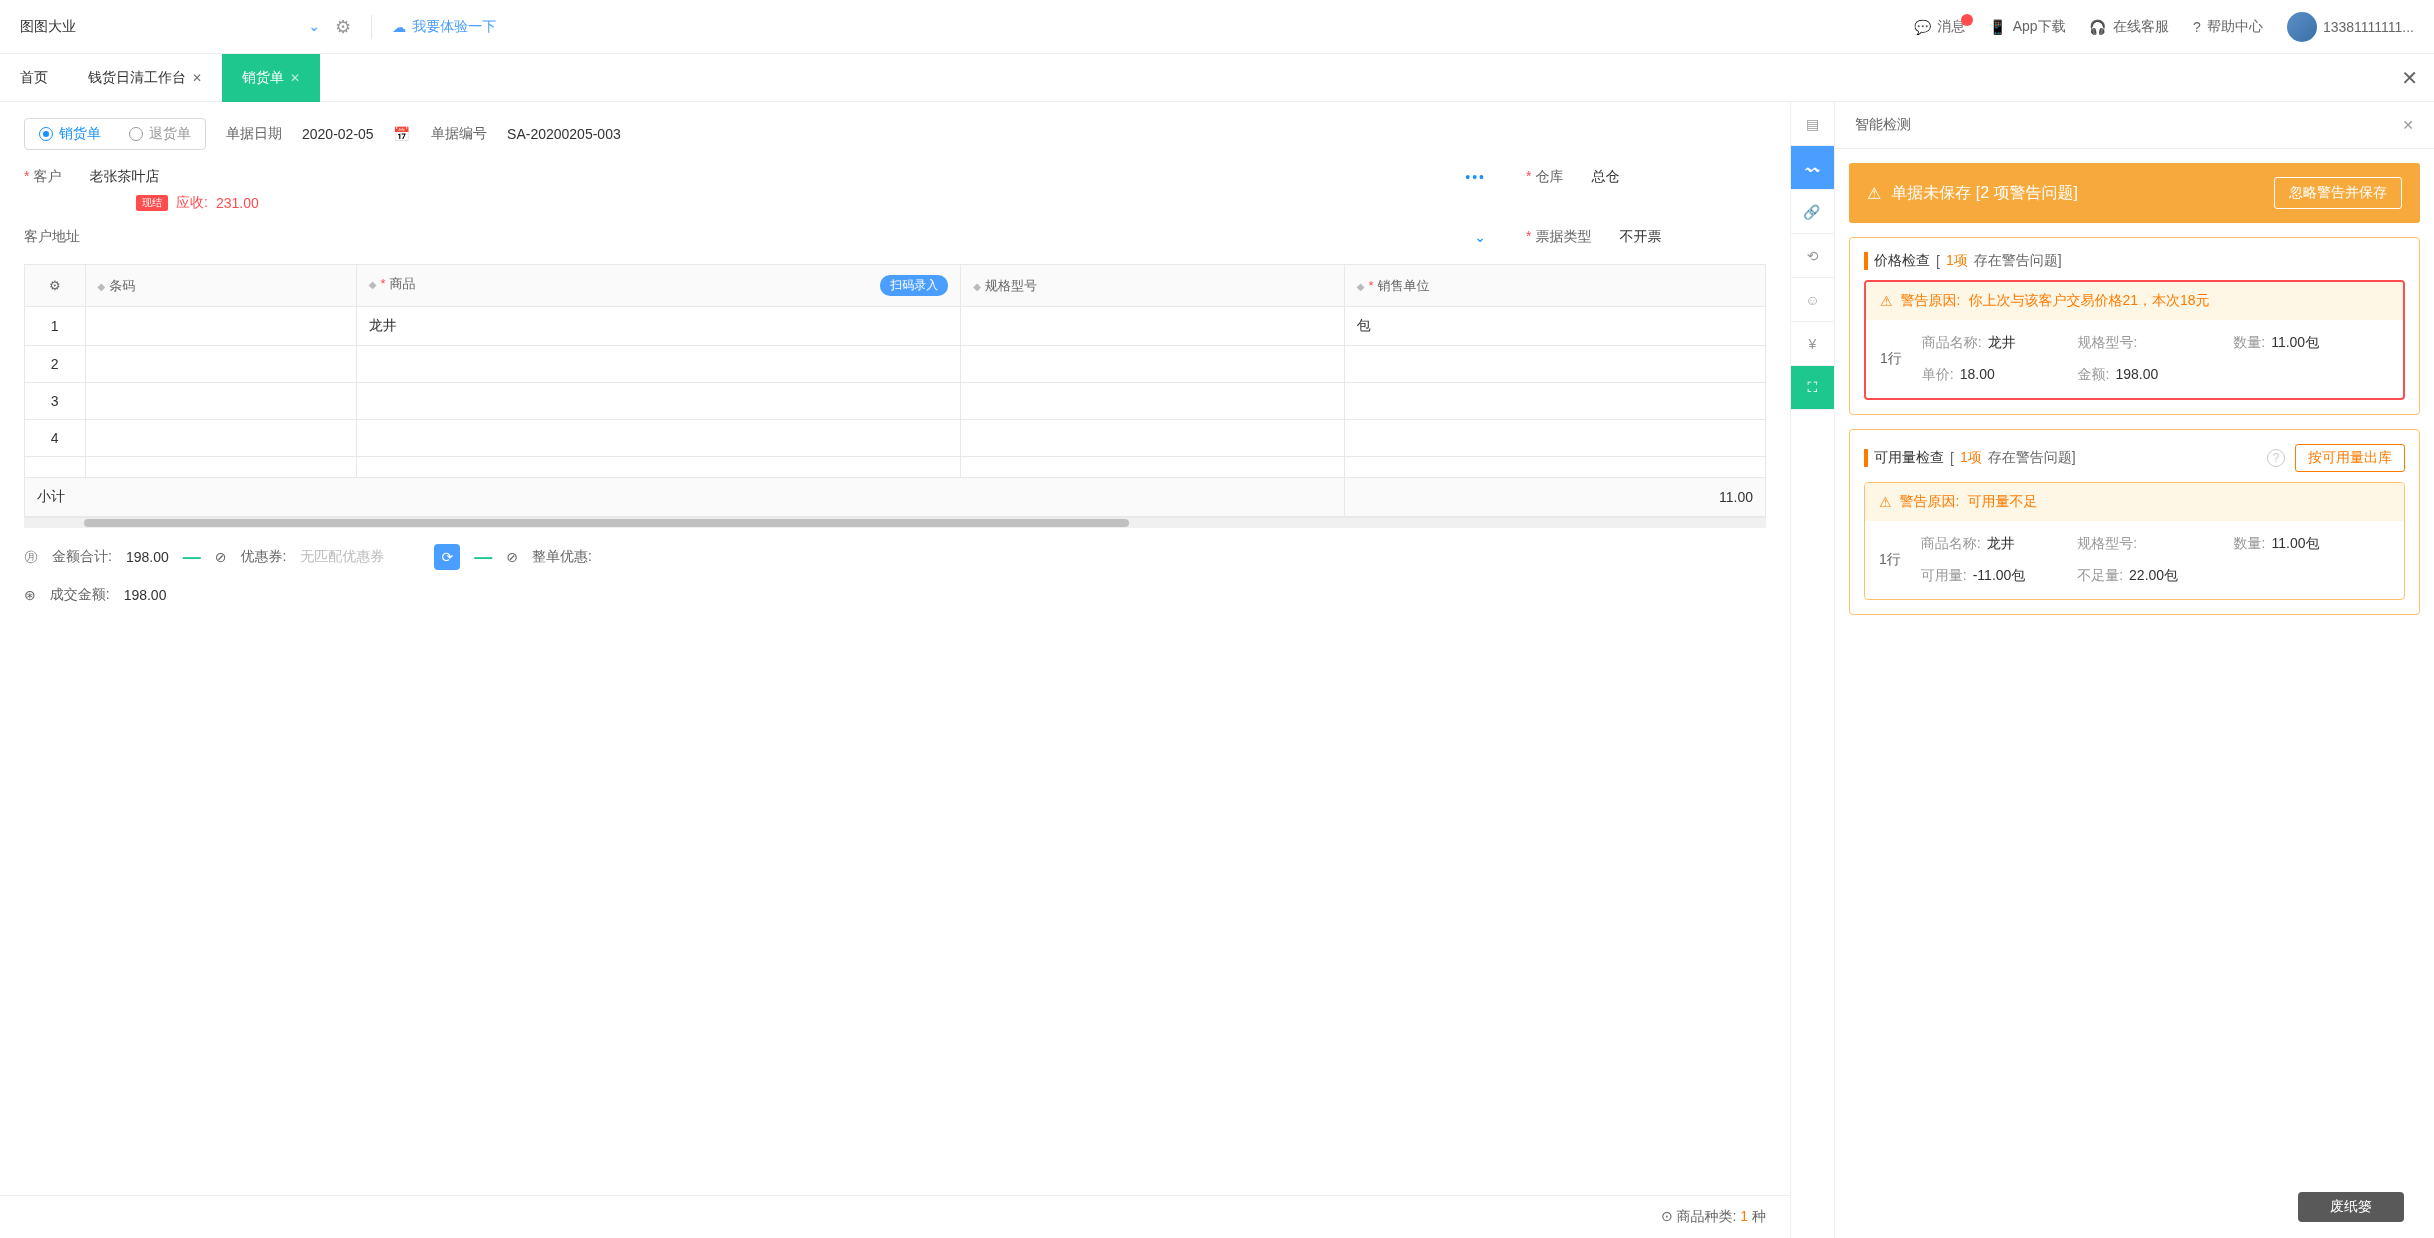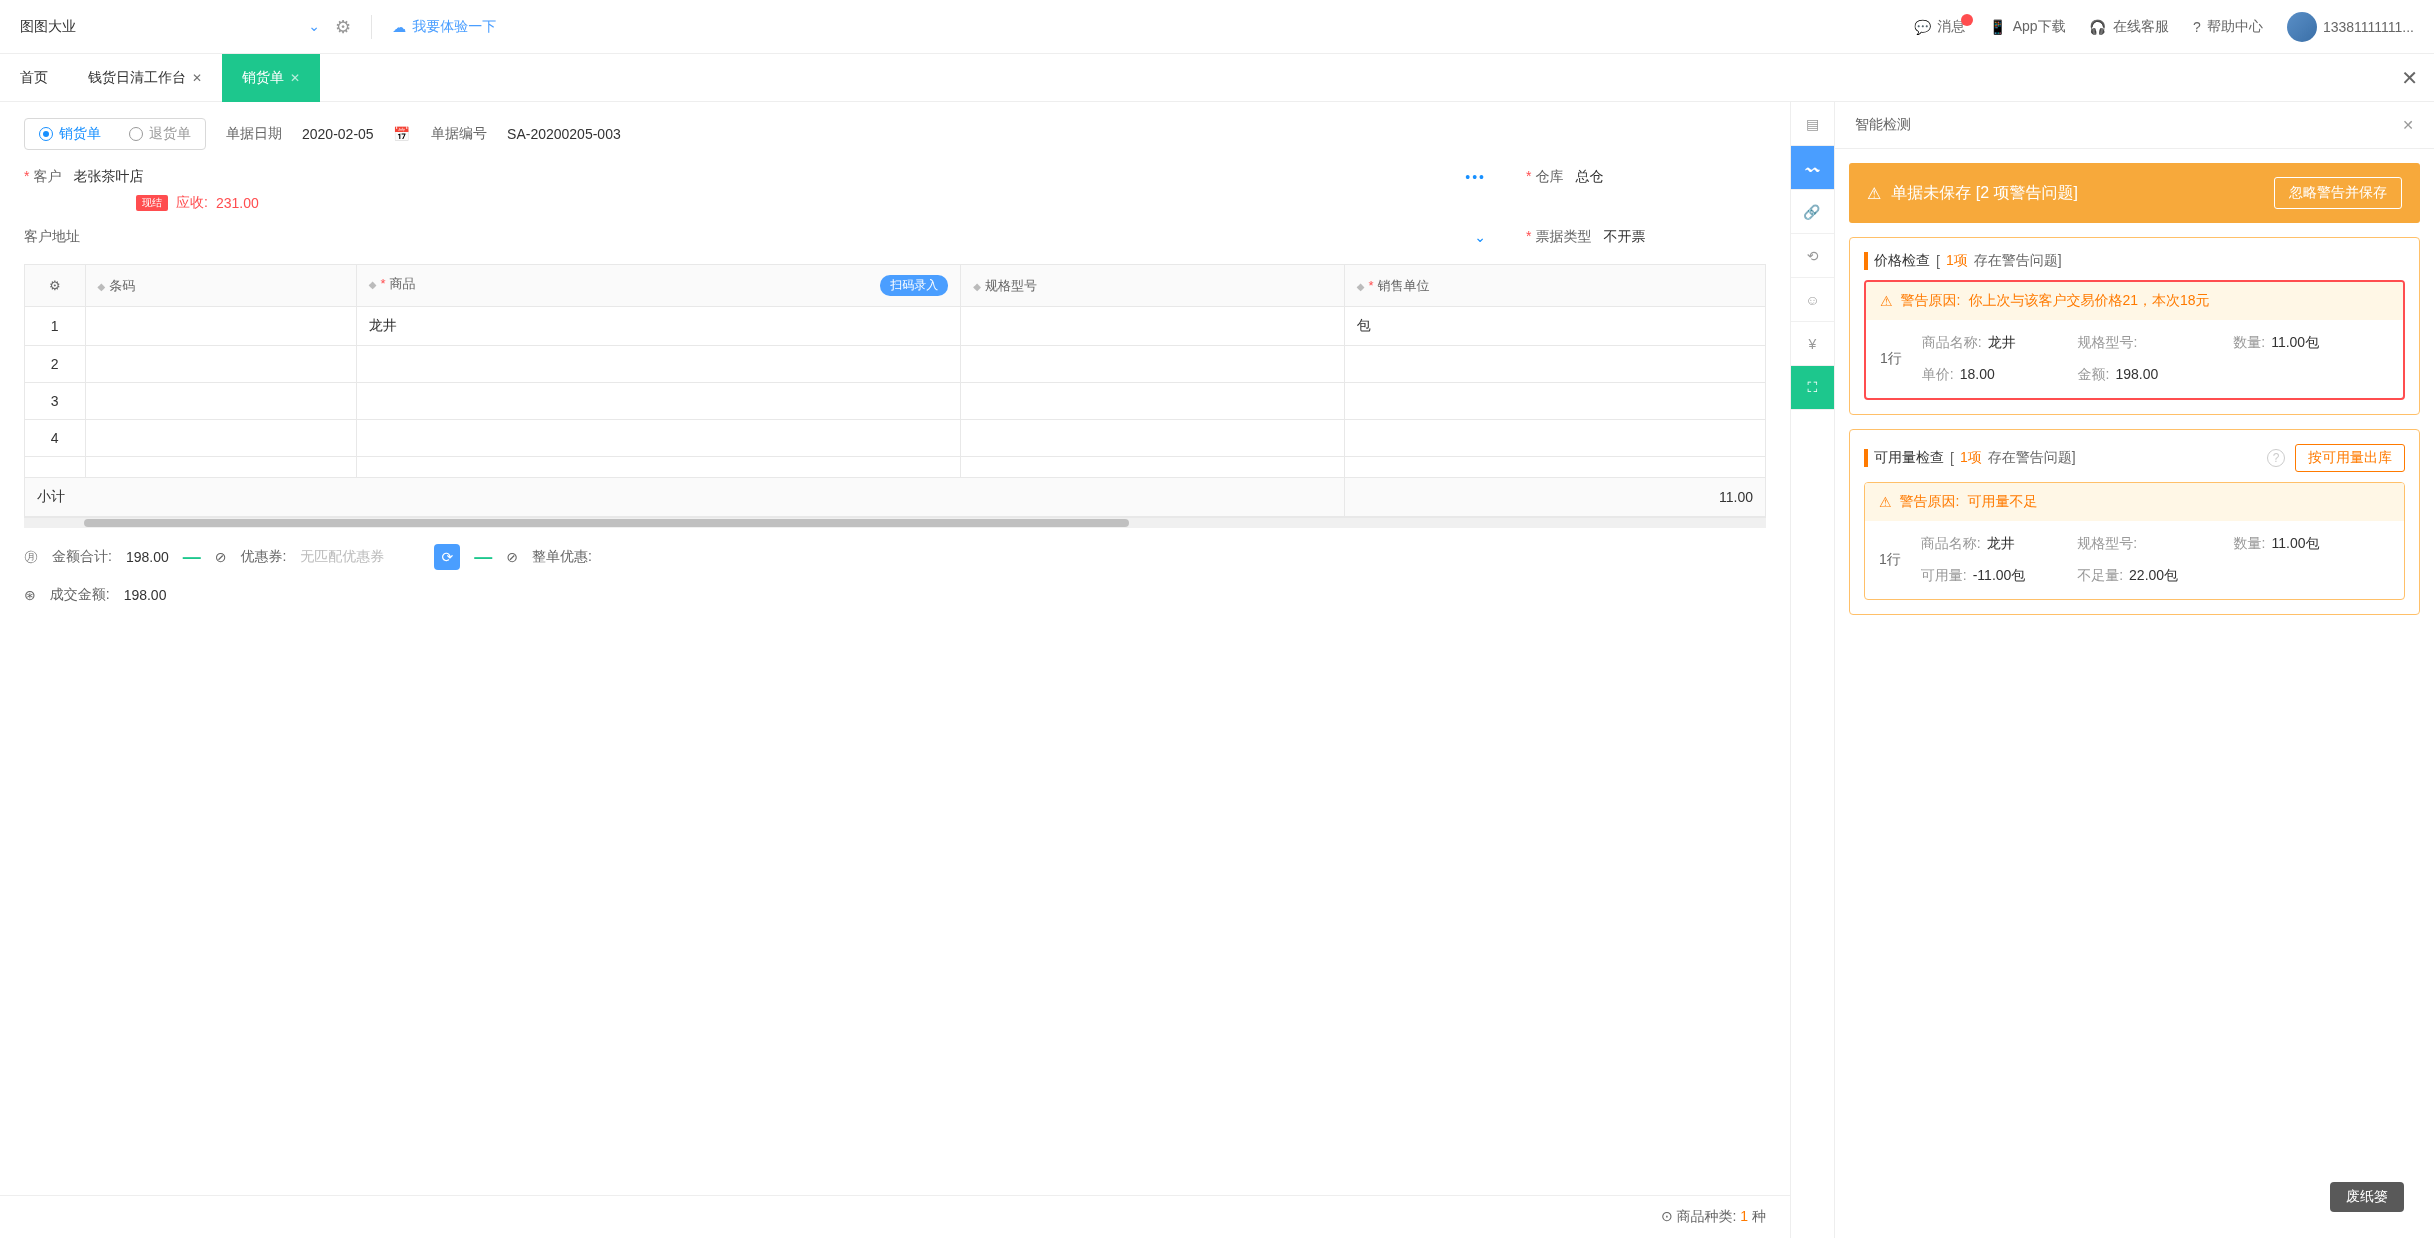--- a/index.html
+++ b/index.html
@@ -24,21 +24,21 @@
 .form-head { padding: 16px 24px 10px; display: flex; align-items: center; gap: 20px; }
 .radio-group { display: inline-flex; border: 1px solid #d9d9d9; border-radius: 4px; overflow: hidden; }
 .radio-opt { padding: 6px 14px; display: flex; align-items: center; gap: 6px; cursor: pointer; color: #999; }
 .radio-opt.sel { color: #1890ff; }
 .radio-opt .circ { width: 14px; height: 14px; border: 1px solid currentColor; border-radius: 50%; display: inline-flex; align-items: center; justify-content: center; }
 .radio-opt.sel .circ::after { content: ''; width: 6px; height: 6px; background: #1890ff; border-radius: 50%; }
 .field-lbl { color: #666; }
 .field-val { color: #333; }
 .cal-icon { color: #1890ff; }
 .form-row { padding: 8px 24px; display: flex; gap: 40px; }
-.form-field { display: flex; align-items: center; gap: 12px; min-width: 240px; }
+.form-field { display: flex; align-items: center; gap: 28px; min-width: 240px; }
 .req { color: #ff4d4f; margin-right: 4px; }
 .more-dots { color: #1890ff; cursor: pointer; letter-spacing: 2px; }
 .badge-red { background: #ff4d4f; color: #fff; padding: 1px 6px; font-size: 10px; border-radius: 2px; }
 .recv-text { color: #ff4d4f; }
 .chev-blue { color: #1890ff; }
 .table-wrap { margin: 10px 24px 0; border: 1px solid #e8e8e8; overflow: hidden; }
 table { width: 100%; border-collapse: collapse; }
 th { background: #fafafa; padding: 10px 12px; text-align: left; font-weight: normal; color: #666; border-bottom: 1px solid #e8e8e8; border-right: 1px solid #e8e8e8; font-size: 13px; }
 th:last-child { border-right: none; }
 td { padding: 10px 12px; border-bottom: 1px solid #e8e8e8; border-right: 1px solid #e8e8e8; color: #333; }
@@ -75,21 +75,21 @@
 .warn-box.soft { border: 1px solid #ffc069; }
 .warn-reason { background: #fff7e6; padding: 10px 14px; color: #ff7a00; display: flex; align-items: center; gap: 8px; }
 .warn-detail { display: flex; padding: 14px; gap: 20px; }
 .row-idx { color: #666; display: flex; align-items: center; }
 .detail-grid { flex: 1; display: grid; grid-template-columns: 1fr 1fr 1fr; row-gap: 14px; }
 .detail-grid .lbl { color: #999; }
 .detail-grid .v { color: #333; margin-left: 6px; }
 .section-head-row { display: flex; align-items: center; justify-content: space-between; margin-bottom: 10px; }
 .help-ic { color: #ccc; border: 1px solid #ccc; border-radius: 50%; width: 18px; height: 18px; display: inline-flex; align-items: center; justify-content: center; font-size: 12px; margin-left: auto; margin-right: 10px; }
 .outbtn { border: 1px solid #ff7a00; color: #ff7a00; padding: 4px 12px; border-radius: 3px; cursor: pointer; }
-.trash-btn { position: fixed; right: 30px; bottom: 26px; background: #595959; color: #fff; padding: 6px 16px; border-radius: 4px; cursor: pointer; }
+.trash-btn { position: fixed; right: 30px; bottom: 16px; background: #595959; color: #fff; padding: 6px 32px; border-radius: 4px; cursor: pointer; }
 .icon { display: inline-block; }
 </style>
 </head>
 <body>
 
 <div class="topbar">
   <div class="company-select">
     <span>图图大业</span>
     <span class="chev icon">⌄</span>
   </div>

